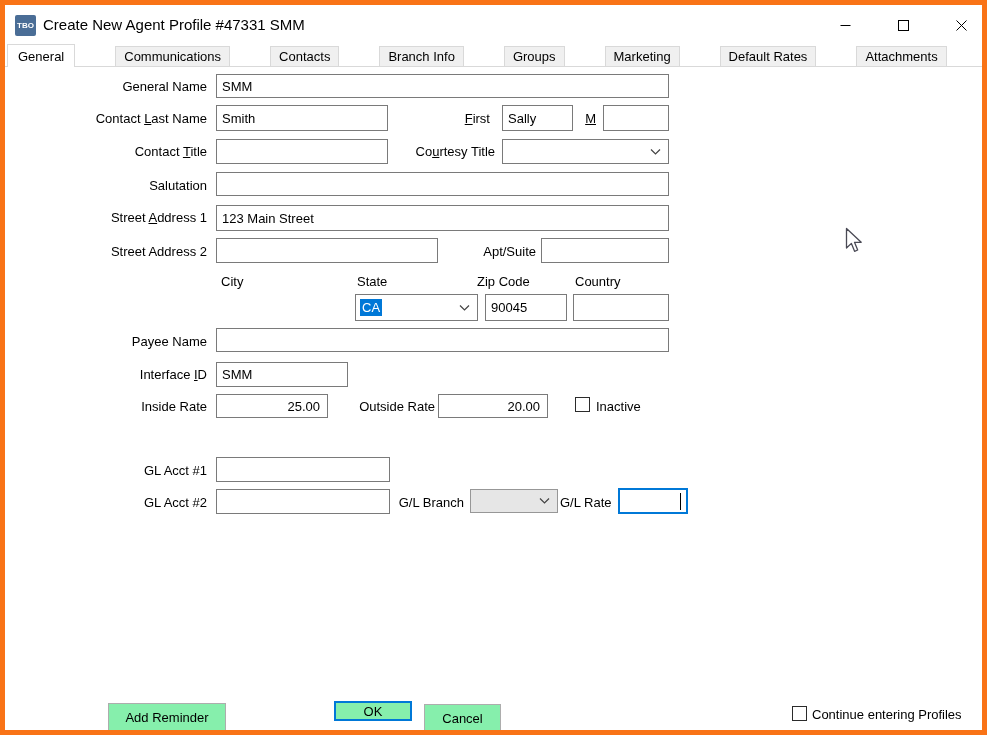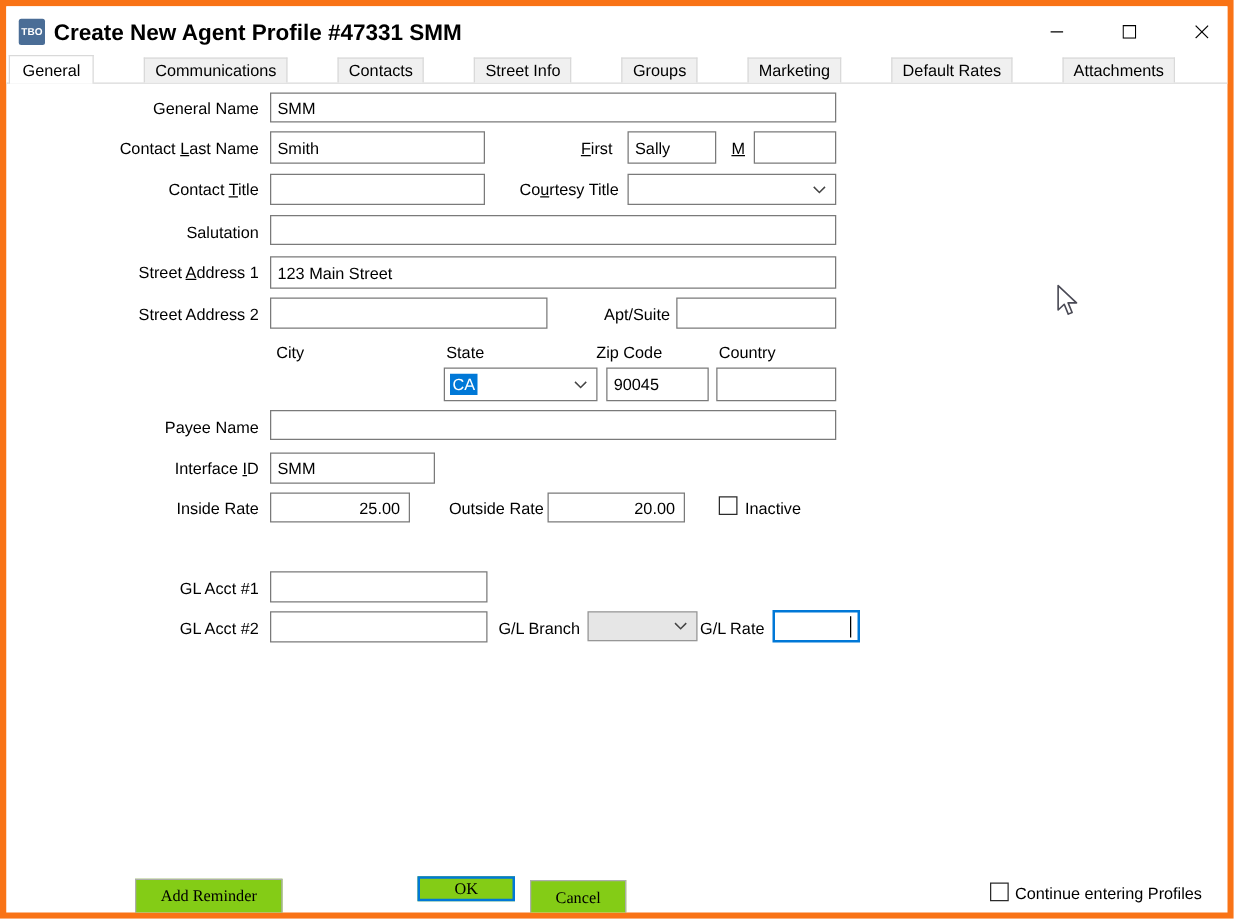--- a/index.html
+++ b/index.html
@@ -9,21 +9,21 @@
     border:5px solid #f97316; overflow:hidden;
     font-family:"Liberation Sans", sans-serif; color:#000;
   }
   
   .titlebar { position:absolute; left:0; top:0; width:100%; height:40px; background:#fff; }
   .appicon {
     position:absolute; left:10px; top:10px; width:21px; height:21px;
     background:#4a6d96; color:#fff; font-size:8px; font-weight:bold;
     display:flex; align-items:center; justify-content:center; border-radius:2px;
   }
-  .wtitle { position:absolute; left:38px; top:11px; font-size:18px; white-space:nowrap;font-weight:bold; }
+  .wtitle { position:absolute; left:38px; top:11px; font-size:15px; white-space:nowrap; }
   .capbtn { position:absolute; top:0; width:46px; height:40px; display:flex; align-items:center; justify-content:center; background:transparent; }
   
   .tabstrip {
     position:absolute; left:0; top:40px; width:100%; height:22px;
     display:flex; align-items:flex-end; padding-left:2px;
     border-bottom:1px solid #d9d9d9; background:#fff;gap:39px;
   }
   .tab {
     background:#f0f0f0; border:1px solid #d9d9d9; border-bottom:none;
     font-size:13px; padding:2px 8px 2px 8px; margin-right:1px; white-space:nowrap; cursor:default;
@@ -38,22 +38,22 @@
     font-family:inherit; font-size:13px; padding:1px 5px; outline:none;
   }
   .fld.num { text-align:right; padding-right:7px; }
   .fld.focus { border:2px solid #0078d7; }
   .combo { position:absolute; border:1px solid #7a7a7a; background:#fff; display:flex; align-items:center; padding:1px 4px; }
   .combo.gray { background:#e6e6e6; border-color:#979797; }
   .combo .chev { position:absolute; right:7px; top:50%; transform:translateY(-50%); }
   .sel { background:#0078d7; color:#fff; font-size:13px; padding:0 2px; line-height:17px; }
   .cb { position:absolute; width:15px; height:15px; border:1px solid #2b2b2b; background:#fff; }
   .btn {
-    position:absolute; background:#84cc16; border:1px solid #adadad;
-    font-family:Liberation Serif, serif; font-size:13px; color:#000; cursor:default;
+    position:absolute; background:#86efac; border:1px solid #adadad;
+    font-family:Liberation Sans, sans-serif; font-size:13px; color:#000; cursor:default;
   }
   .btn.default { border:2px solid #0078d7; }
   .caret { position:absolute; width:1px; height:17px; background:#000; }
   .cursor { position:absolute; pointer-events:none; z-index:99; }
 </style>
 </head>
 <body>
 
 <div class="window">
 
@@ -75,21 +75,21 @@
           <line x1="0.5" y1="0.5" x2="10.5" y2="10.5" stroke="#000" stroke-width="1"></line>
           <line x1="10.5" y1="0.5" x2="0.5" y2="10.5" stroke="#000" stroke-width="1"></line>
         </svg>
     </div>
   </div>
 
   <div class="tabstrip">
     <div class="tab active">General</div>
     <div class="tab">Communications</div>
     <div class="tab">Contacts</div>
-    <div class="tab">Street Info</div>
+    <div class="tab">Branch Info</div>
     <div class="tab">Groups</div>
     <div class="tab">Marketing</div>
     <div class="tab">Default Rates</div>
     <div class="tab">Attachments</div>
   </div>
 
   <div class="lbl" style="left:20px;top:74px;width:182px"><span>General Name</span><span class="mn"></span><span></span></div>
   <div class="lbl" style="left:20px;top:106px;width:182px"><span>Contact </span><span class="mn">L</span><span>ast Name</span></div>
   <div class="lbl" style="left:20px;top:139px;width:182px"><span>Contact </span><span class="mn">T</span><span>itle</span></div>
   <div class="lbl" style="left:20px;top:173px;width:182px"><span>Salutation</span></div>

